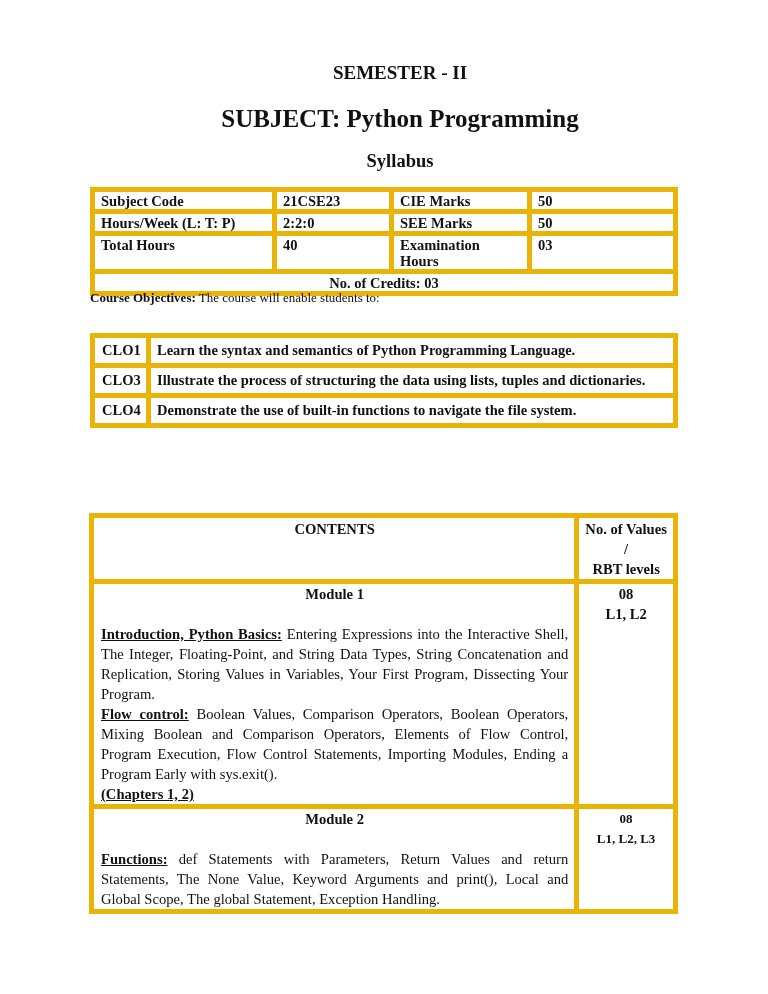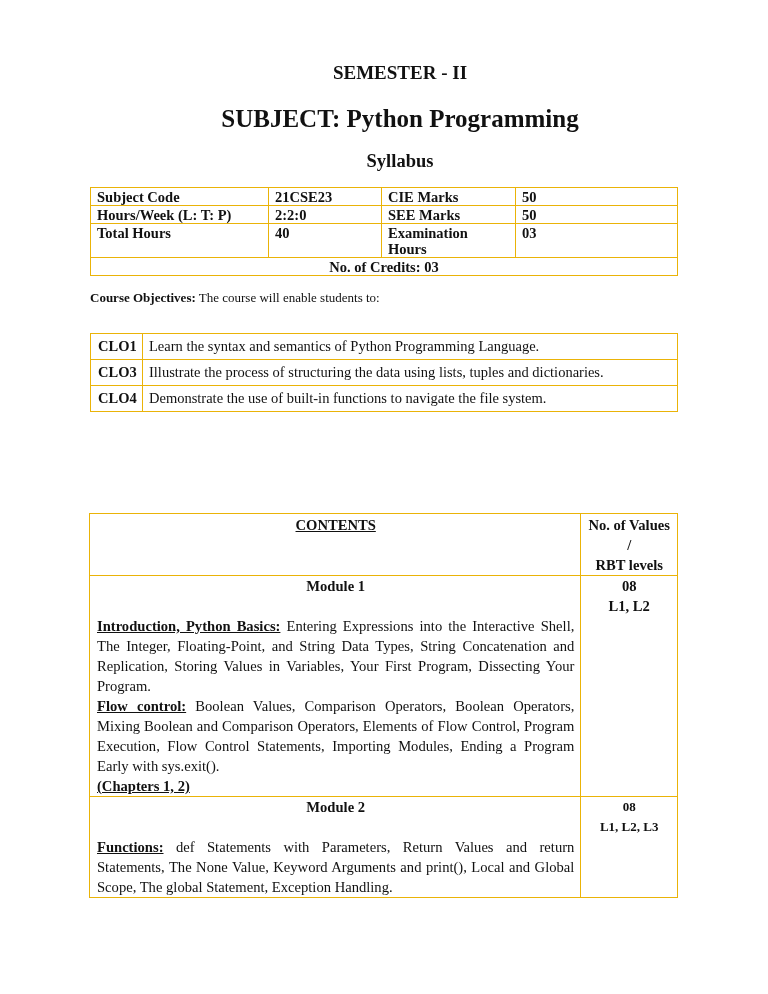--- a/index.html
+++ b/index.html
@@ -10,35 +10,35 @@
   }
   .abs { position: absolute; }
   .title {
     left: 16px; width: 768px; text-align: center; font-weight: bold;
   }
   #t-sem { top: 62px; font-size: 19px; }
   #t-subj { top: 105px; font-size: 25px; }
   #t-syl { top: 151px; font-size: 18.5px; }
 
   table { border-collapse: collapse; }
-  td { border: 1px solid #eab308; padding: 0; vertical-align: top; }
+  td { border: 5px solid #eab308; padding: 0; vertical-align: top; }
 
   
   #info { left: 90px; top: 187px; width: 588px; font-size: 14.5px; font-weight: bold; }
   #info td { height: 16px; line-height: 16px; padding: 1px 6px 0 6px; }
   #info td.c1 { width: 165px; }
   #info td.c2 { width: 100px; }
   #info td.c3 { width: 121px; }
   #info td.credits { text-align: center; }
 
   #obj-line { left: 90px; top: 290px; font-size: 13px; }
   #obj-line b { font-weight: bold; }
 
   #clo { left: 90px; top: 333px; width: 588px; font-size: 14.5px; }
-  #clo td { height: 25px; line-height: 25px; padding: 0 6px; vertical-align: middle; }
+  #clo td { height: 25px; line-height: 25px; padding: 0 6px; vertical-align: middle; font-weight: bold; }
   #clo td.code { width: 40px; font-weight: bold; padding: 0 4px 0 7px; }
 
   #contents { left: 89px; top: 513px; width: 589px; font-size: 14.6px; }
   #contents td.left { width: 469px; padding: 0 6px 0 7px; }
   #contents td.right { width: 94px; text-align: center; font-weight: bold; }
   .hdr { font-weight: bold; text-align: center; line-height: 20px; padding-top: 0; }
   .rhdr { line-height: 20px; }
   .body-text { text-align: justify; line-height: 20px; }
   .body-text b { font-weight: bold; text-decoration: underline; }
   .mod-title { font-weight: bold; text-align: center; line-height: 20px; margin-bottom: 20px; }
@@ -95,21 +95,21 @@
   <tr>
     <td class="code">CLO4</td>
     <td>Demonstrate the use of built-in functions to navigate the file system.</td>
   </tr>
 </tbody>
   </table>
 
 <table id="contents" class="abs">
   <tbody>
       <tr>
-    <td class="left" style="height:61px;text-decoration:underline;">
+    <td class="left" style="height:61px;">
       <div class="hdr" style="padding-top:1px;">CONTENTS</div>
     </td>
     <td class="right">
       <div class="rhdr" style="padding-top:1px;">No. of Values</div>
       <div class="rhdr">/</div>
       <div class="rhdr">RBT levels</div>
     </td>
   </tr>
   <tr>
     <td class="left">

